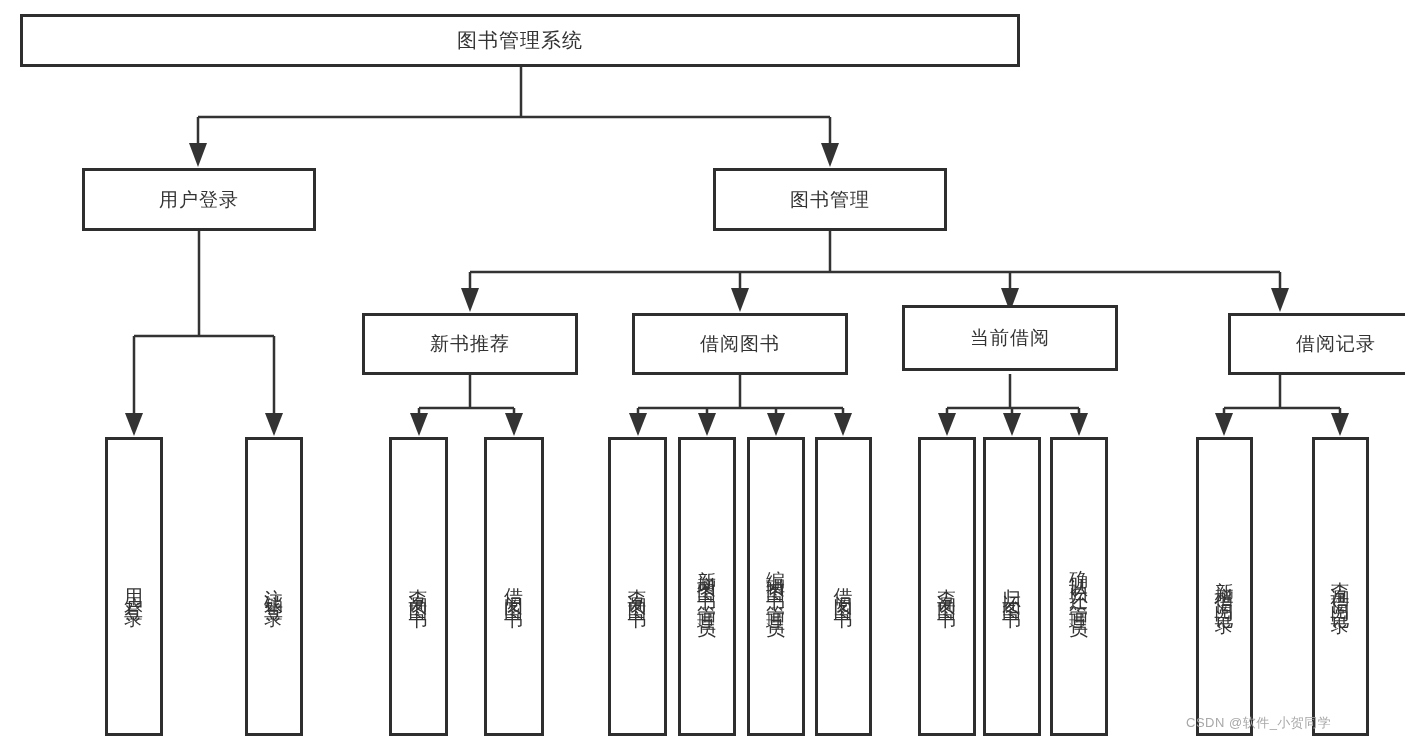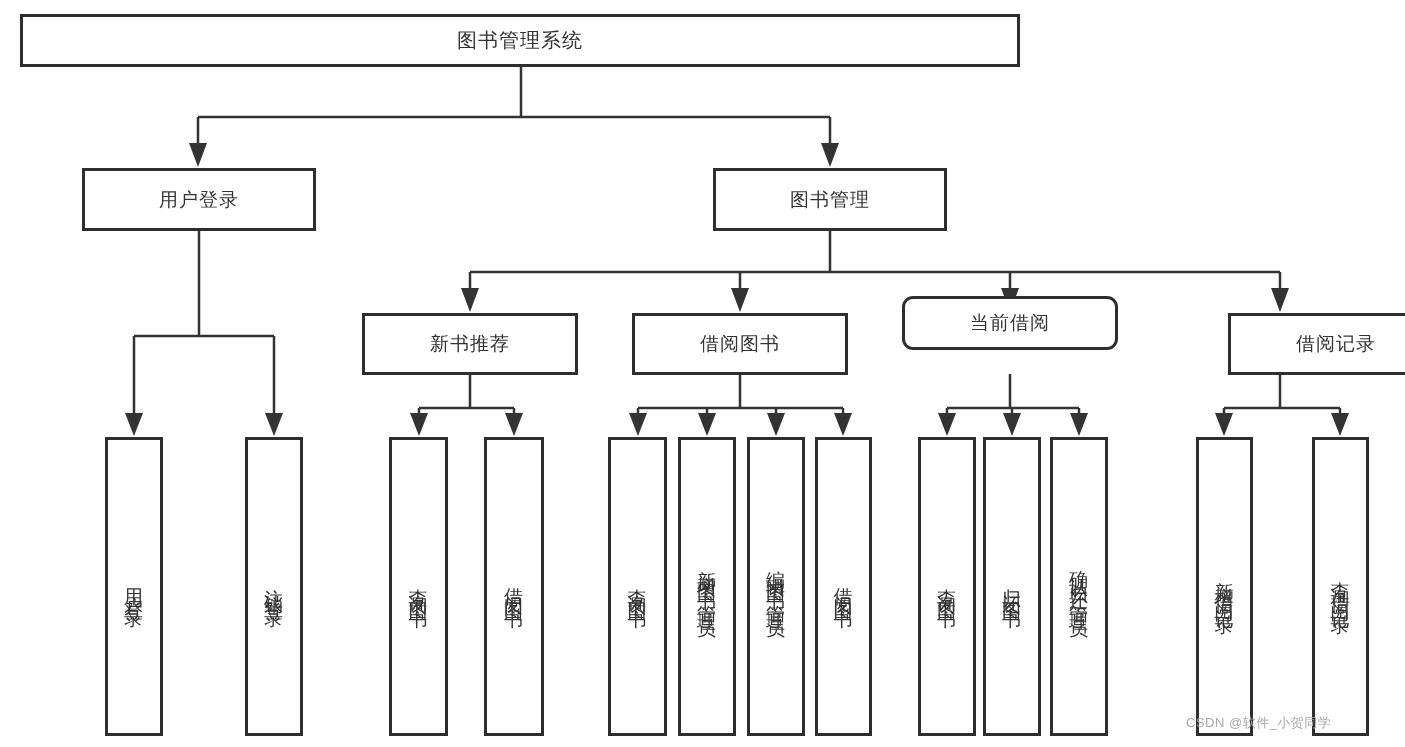--- a/index.html
+++ b/index.html
@@ -113,21 +113,21 @@
     </g>
   </svg>
 
   <div class="node h-node root-node" style="left:20px; top:14px; width:1000px; height:53px;">图书管理系统</div>
 
   <div class="node h-node" style="left:82px; top:168px; width:234px; height:63px;">用户登录</div>
   <div class="node h-node" style="left:362px; top:313px; width:216px; height:62px;">新书推荐</div>
 
   <div class="node h-node" style="left:713px; top:168px; width:234px; height:63px;">图书管理</div>
   <div class="node h-node" style="left:632px; top:313px; width:216px; height:62px;">借阅图书</div>
-  <div class="node h-node" style="left:902px; top:296px; width:216px; height:54px;border-radius:11px;">当前借阅</div>
+  <div class="node h-node" style="left:902px; top:305px; width:216px; height:66px;">当前借阅</div>
   <div class="node h-node" style="left:1228px; top:313px; width:216px; height:62px;">借阅记录</div>
 
   <div class="node v-node" style="left:105px; width:58px;">用户登录</div>
   <div class="node v-node" style="left:245px; width:58px;">注销登录</div>
 
   <div class="node v-node" style="left:389px; width:59px;">查询图书</div>
   <div class="node v-node" style="left:484px; width:60px;">借阅图书</div>
 
   <div class="node v-node" style="left:608px; width:59px;">查询图书</div>
   <div class="node v-node" style="left:678px; width:58px;">新增图书（管理员）</div>

